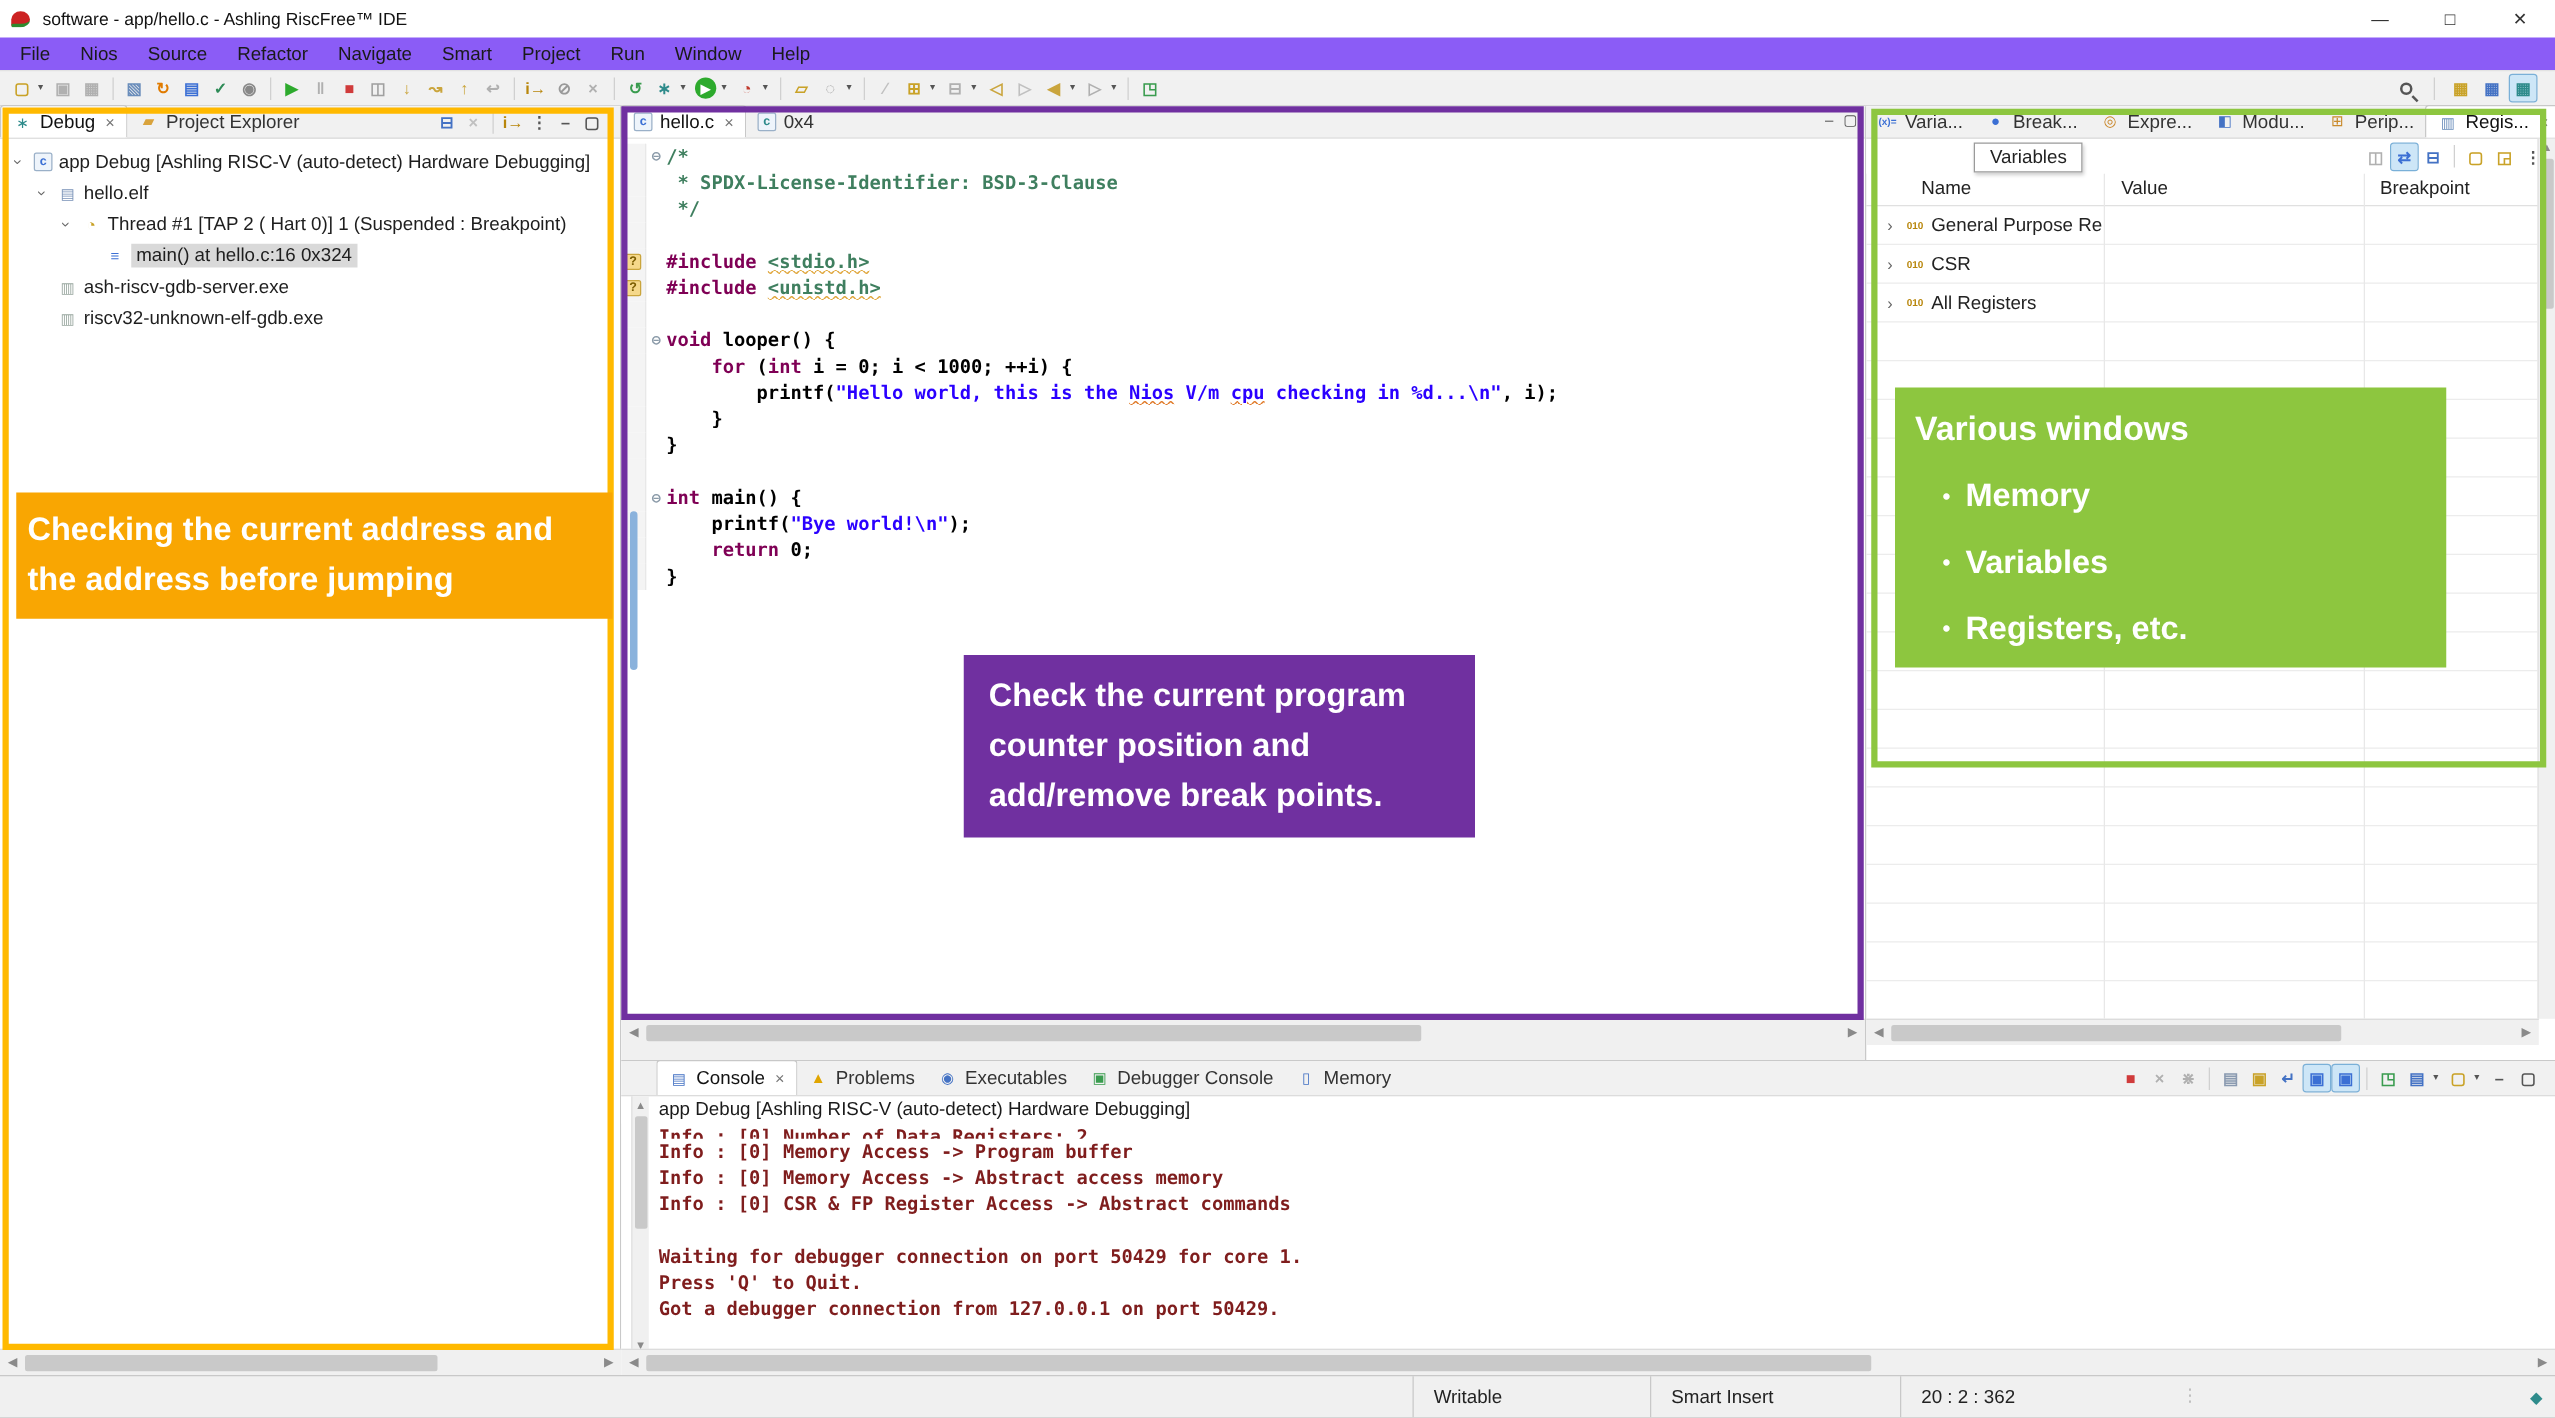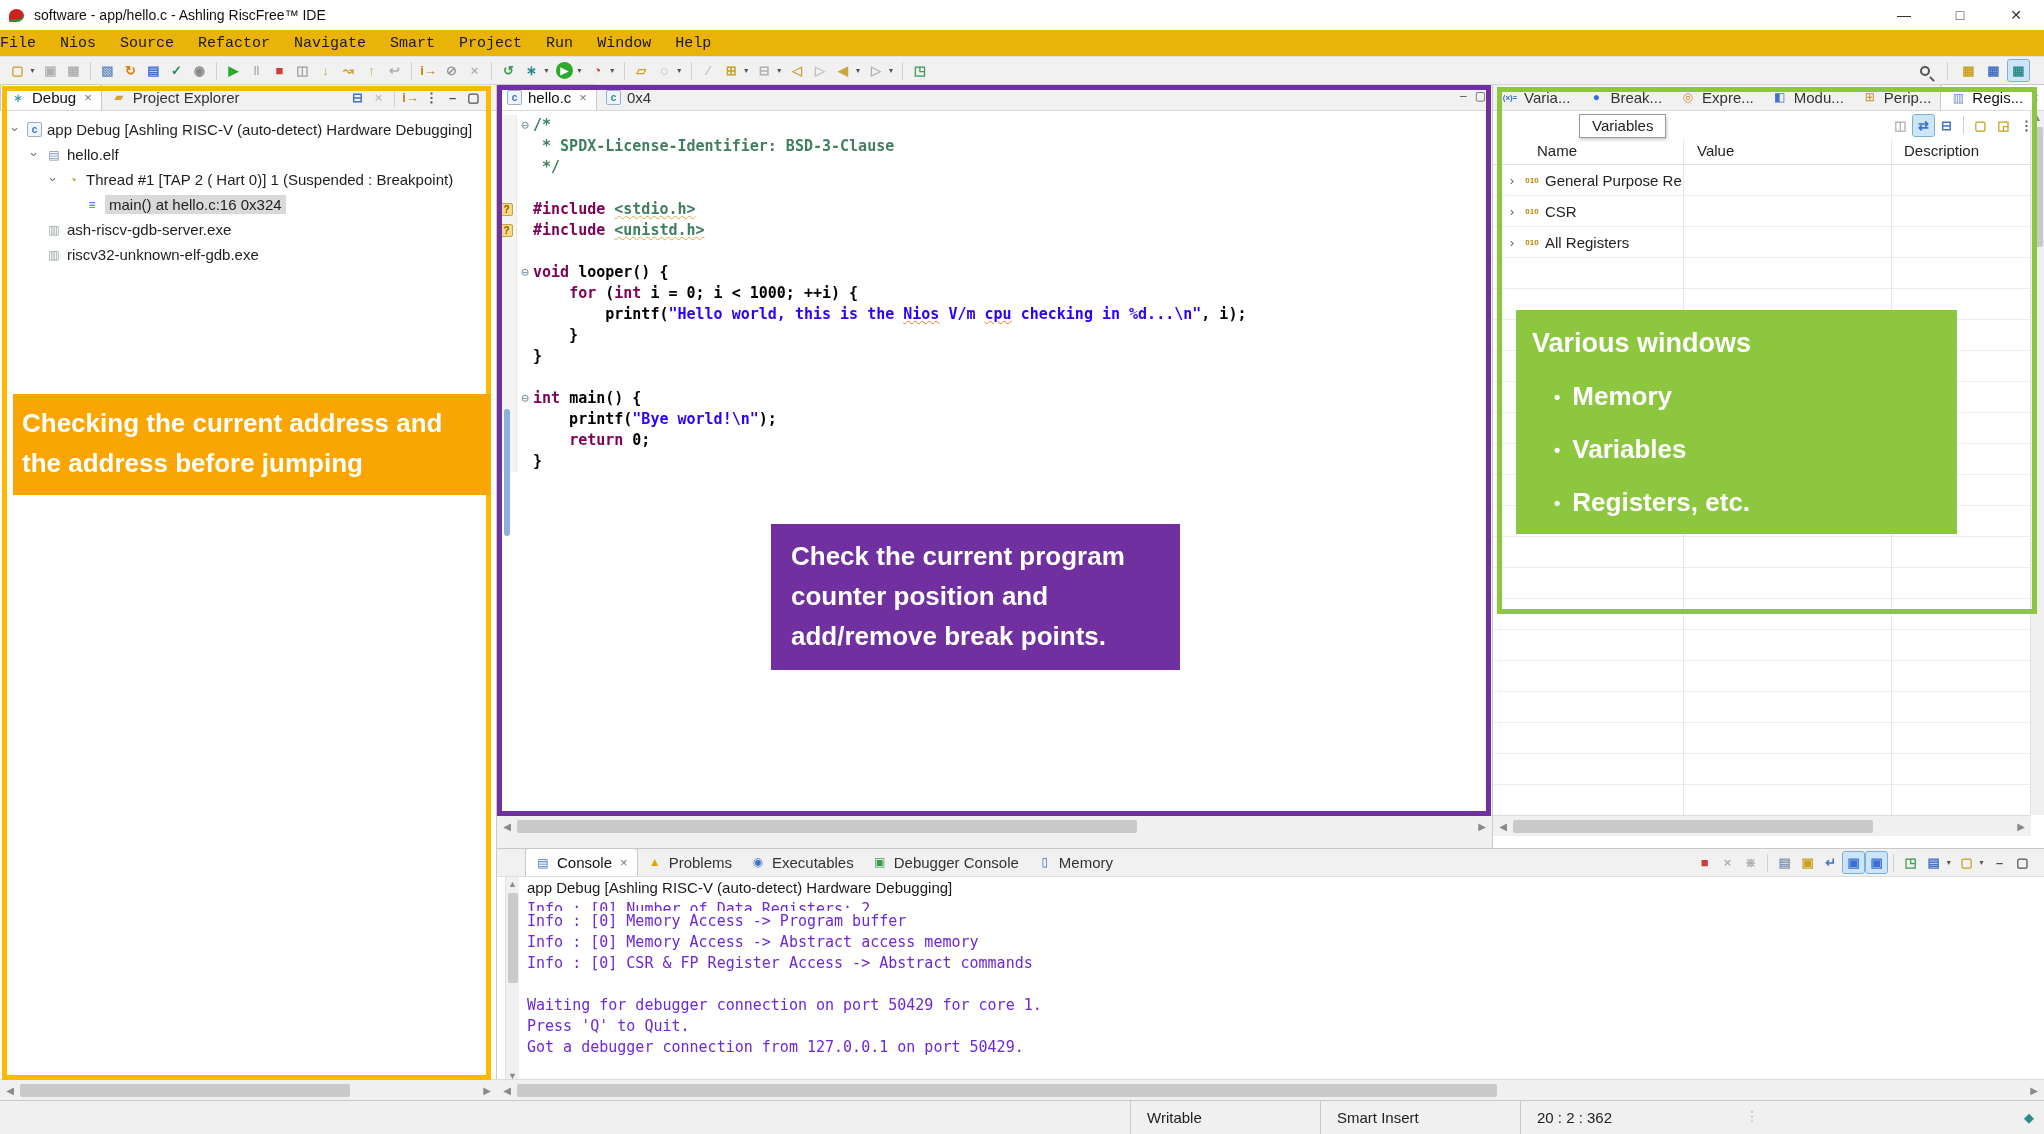--- a/index.html
+++ b/index.html
@@ -5,21 +5,21 @@
   * { margin:0; padding:0; box-sizing:border-box; }
   body { font-family:"Liberation Sans", sans-serif; background:#888; }
   #root { position:relative; width:2044px; height:1134px; background:#fff; overflow:hidden; font-size:15px; color:#222; }
 
   
   .titlebar { position:absolute; left:0; top:0; width:2044px; height:30px; background:#fff; display:flex; align-items:center; }
   .appicon { width:15px; height:13px; margin:0 10px 0 9px; background:#cc2222; border-radius:60% 60% 60% 10%; border-bottom:3px solid #2e8b2e; }
   .wtitle { font-size:14px; color:#111; }
   .wincontrols { margin-left:auto; display:flex; height:30px; }
   .wbtn { width:56px; height:30px; display:flex; align-items:center; justify-content:center; font-size:14px; color:#333; }
-  .menubar { position:absolute; left:0; top:30px; width:2044px; height:26px; background:#eab308; display:flex; align-items:center; gap:24px; padding-left:0;font-family:Liberation Mono, monospace; }
+  .menubar { position:absolute; left:0; top:30px; width:2044px; height:26px; background:#8b5cf6; display:flex; align-items:center; gap:24px; padding-left:16px; }
   .menu-item { color:#1a1a1a; }
   .toolbar { position:absolute; left:0; top:56px; width:2044px; height:29px; background:#f1f1f1; border-top:1px solid #e2e2e2; border-bottom:1px solid #d6d6d6; display:flex; align-items:center; padding:0 6px; }
   .ticon { width:21px; height:21px; display:inline-flex; align-items:center; justify-content:center; font-size:13px; font-weight:bold; margin:0 1px; border-radius:2px; }
   .ticon.circ { border-radius:50%; width:17px; height:17px; margin:0 3px; font-size:10px; }
   .ticon.iactive { background:#cde6f7; outline:1px solid #7ab0d8; }
   .dd { font-size:7px; color:#555; margin:0 3px 0 0; }
   .tsep { width:1px; height:18px; background:#d0d0d0; margin:0 5px; }
   .tb-right { margin-left:auto; display:flex; align-items:center; gap:4px; padding-right:8px; }
   .lens { width:10px; height:10px; border:2px solid #555; border-radius:50%; position:relative; margin-right:8px; }
   .lens::after { content:""; position:absolute; width:2px; height:6px; background:#555; transform:rotate(-45deg); left:9px; top:8px; }
@@ -79,21 +79,21 @@
   .rp-rows .rrow { height:31px; display:flex; align-items:center; gap:5px; border-bottom:1px solid #ececec; margin-right:14px; padding-left:12px; white-space:nowrap; }
   .rp-coldiv { position:absolute; top:54px; width:1px; height:676px; background:#e8e8e8; z-index:2; }
   .tooltip { position:absolute; left:86px; top:29px; background:#fff; border:1px solid #9a9a9a; box-shadow:1px 2px 3px rgba(0,0,0,.2); padding:2px 12px 3px; z-index:30; color:#222; }
 
   
   .console-pane { position:absolute; left:497px; top:848px; width:1547px; height:252px; background:#fff; border-top:1px solid #c9c9c9; }
   .cs-tabrow { height:28px; background:#f1f1f1; border-bottom:1px solid #dcdcdc; display:flex; align-items:flex-end; padding-left:28px; position:relative; }
   .cs-tabrow .tab { height:28px; }
   .cs-tools { position:absolute; right:10px; top:3px; display:flex; align-items:center; }
   .cs-title { height:22px; line-height:22px; padding-left:30px; color:#1a1a1a; background:#fff; }
-  .cs-lines { padding-left:30px; font-family:"DejaVu Sans Mono", monospace; font-size:15px; font-weight:400; line-height:21px; color:#6d28d9; }
+  .cs-lines { padding-left:30px; font-family:"DejaVu Sans Mono", monospace; font-size:15px; font-weight:700; line-height:21px; color:#7f1d1d; }
   .cs-lines .clip { height:12px; overflow:hidden; }
   .cs-vscroll { left:8px; top:28px; height:206px; }
 
   
   .statusbar { position:absolute; left:0; top:1100px; width:2044px; height:34px; background:#f0f0f0; border-top:1px solid #c8c8c8; }
   .sbitem { position:absolute; top:0; height:100%; display:flex; align-items:center; padding-left:16px; border-left:1px solid #c8c8c8; color:#222; }
   .sbgrip { position:absolute; left:1745px; top:7px; color:#bbb; font-size:14px; }
   .sbicon { position:absolute; right:10px; top:9px; color:#2e8b8b; font-size:13px; }
 
   
@@ -417,21 +417,21 @@
         <span class="ticon" style="color: rgb(68, 114, 196);">⊟</span>
         <span class="tsep"></span>
         <span class="ticon" style="color: rgb(201, 162, 39);">▢</span>
         <span class="ticon" style="color: rgb(201, 162, 39);">◲</span>
         <span class="ticon" style="color: rgb(85, 85, 85);">⋮</span>
       </div>
     <div class="tooltip">Variables</div>
     <div class="rp-header">
       <span style="left:10px;margin-left:34px;">Name</span>
       <span style="left:204px;">Value</span>
-      <span style="left:411px;">Description</span>
+      <span style="left:411px;">Breakpoint</span>
     </div>
     <div class="rp-rows" id="rp-rows">
         <div class="rrow">
           <span class="chev">›</span>
           <span class="tico tiny" style="color: rgb(184, 134, 11);">010</span>
           <span class="rlabel">General Purpose Re</span>
         </div>
         <div class="rrow">
           <span class="chev">›</span>
           <span class="tico tiny" style="color: rgb(184, 134, 11);">010</span>

